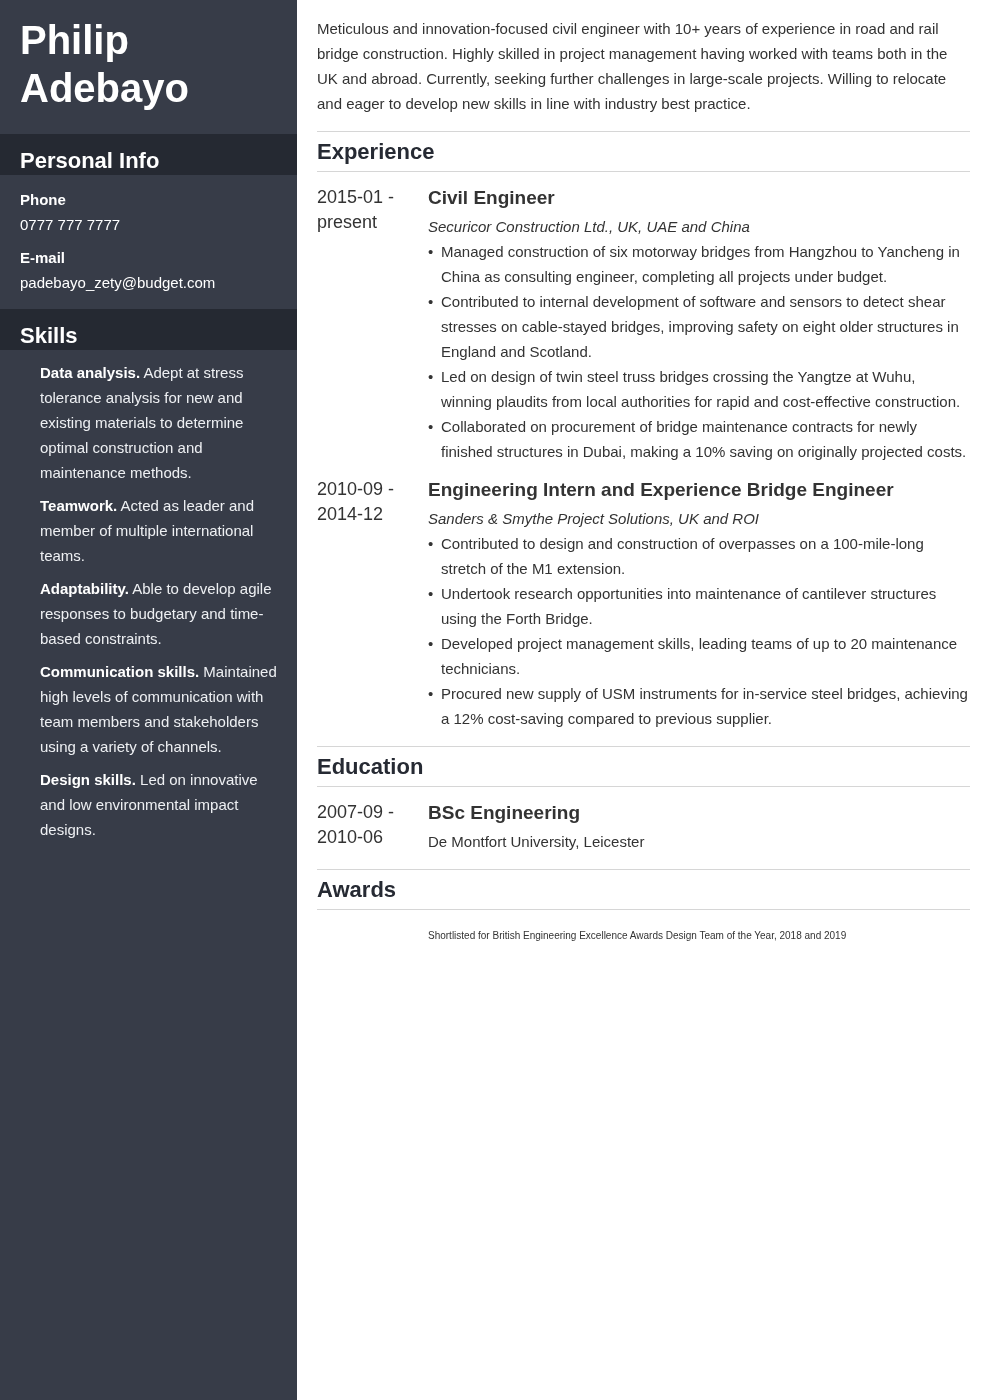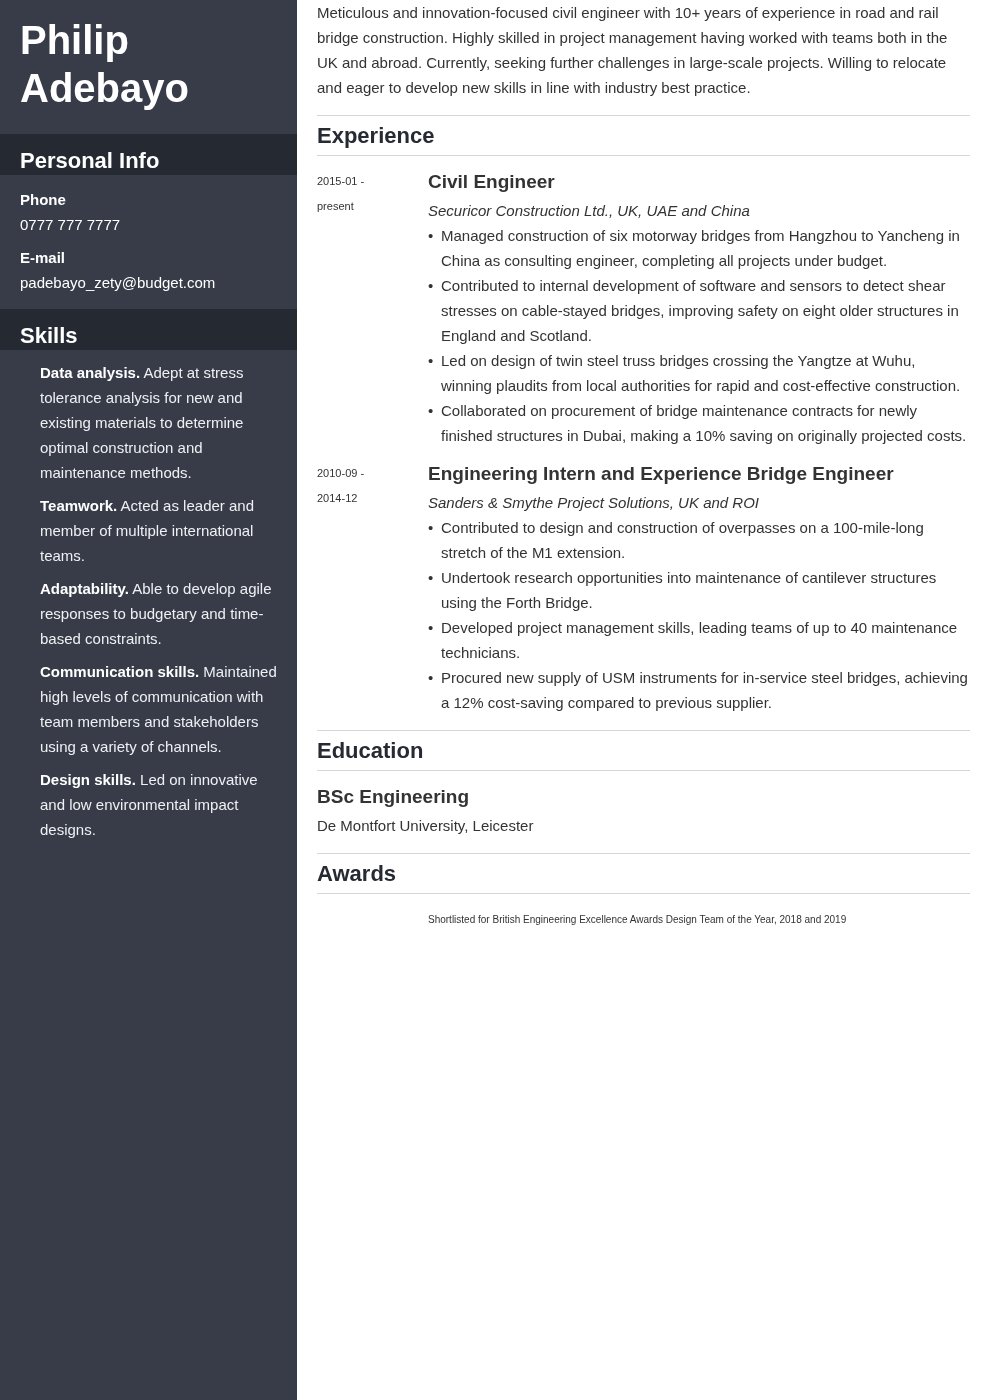--- a/index.html
+++ b/index.html
@@ -23,28 +23,28 @@
   .info-value { font-size: 15px; line-height: 25px; color: #ffffff; margin-bottom: 8px; }
   .info-value.last { margin-bottom: 0; }
 
   .skills { padding: 10px 20px 0 20px; margin-left: 20px; }
   .skill { font-size: 15px; line-height: 25px; color: #eef0f3; margin-bottom: 8px; }
   .skill-title { font-weight: bold; color: #ffffff; }
 
   .main {
     position: absolute; left: 317px; top: 0; width: 653px; color: #333333;
   }
-  .summary { font-size: 15px; line-height: 25px; color: #333333; padding-bottom: 15px; }
+  .summary { font-size: 15px; line-height: 25px; color: #333333; padding-bottom: 15px; margin-top: 16px; }
   .section-heading {
     border-top: 1px solid #d6d6d6; border-bottom: 1px solid #d6d6d6;
     font-size: 22px; font-weight: bold; color: #262a33;
     height: 41px; line-height: 40px;
   }
   .entry { display: flex; padding-top: 13px; }
-  .entry-date { width: 111px; font-size: 11px; line-height: 25px; color: #333333; flex-shrink: 0; }
+  .entry-date { width: 111px; font-size: 18px; line-height: 25px; color: #333333; flex-shrink: 0; }
   .entry-body { flex: 1; }
   .entry-title { font-size: 19px; font-weight: bold; line-height: 25px; color: #333333; margin-bottom: 4px; }
   .entry-sub { font-size: 15px; line-height: 25px; font-style: italic; color: #333333; }
   .entry-sub.plain { font-style: normal; }
   .bullets { list-style: none; }
   .bullets li { position: relative; padding-left: 13px; font-size: 15px; line-height: 25px; color: #333333; }
   .bullets li::before { content: "•"; position: absolute; left: 0; top: 0; }
   .section-gap { height: 15px; }
   .award-text { font-size: 10px; line-height: 25px; color: #333333; }
 </style>
@@ -102,31 +102,35 @@
       <div class="entry-date">
         <div>2010-09 -</div>
         <div>2014-12</div>
       </div>
       <div class="entry-body">
         <div class="entry-title">Engineering Intern and Experience Bridge Engineer</div>
         <div class="entry-sub">Sanders &amp; Smythe Project Solutions, UK and ROI</div>
         <ul class="bullets">
           <li>Contributed to design and construction of overpasses on a 100-mile-long stretch of the M1 extension.</li>
           <li>Undertook research opportunities into maintenance of cantilever structures using the Forth Bridge.</li>
-          <li>Developed project management skills, leading teams of up to 40 maintenance technicians.</li>
+          <li>Developed project management skills, leading teams of up to 20 maintenance technicians.</li>
           <li>Procured new supply of USM instruments for in-service steel bridges, achieving a 12% cost-saving compared to previous supplier.</li>
         </ul>
       </div>
     </div>
     <div class="section-gap"></div>
   </section>
 
   <section>
     <h2 class="section-heading">Education</h2>
     <div class="entry">
+      <div class="entry-date">
+        <div>2007-09 -</div>
+        <div>2010-06</div>
+      </div>
       <div class="entry-body">
         <div class="entry-title">BSc Engineering</div>
         <div class="entry-sub plain">De Montfort University, Leicester</div>
       </div>
     </div>
     <div class="section-gap"></div>
   </section>
 
   <section>
     <h2 class="section-heading">Awards</h2>

